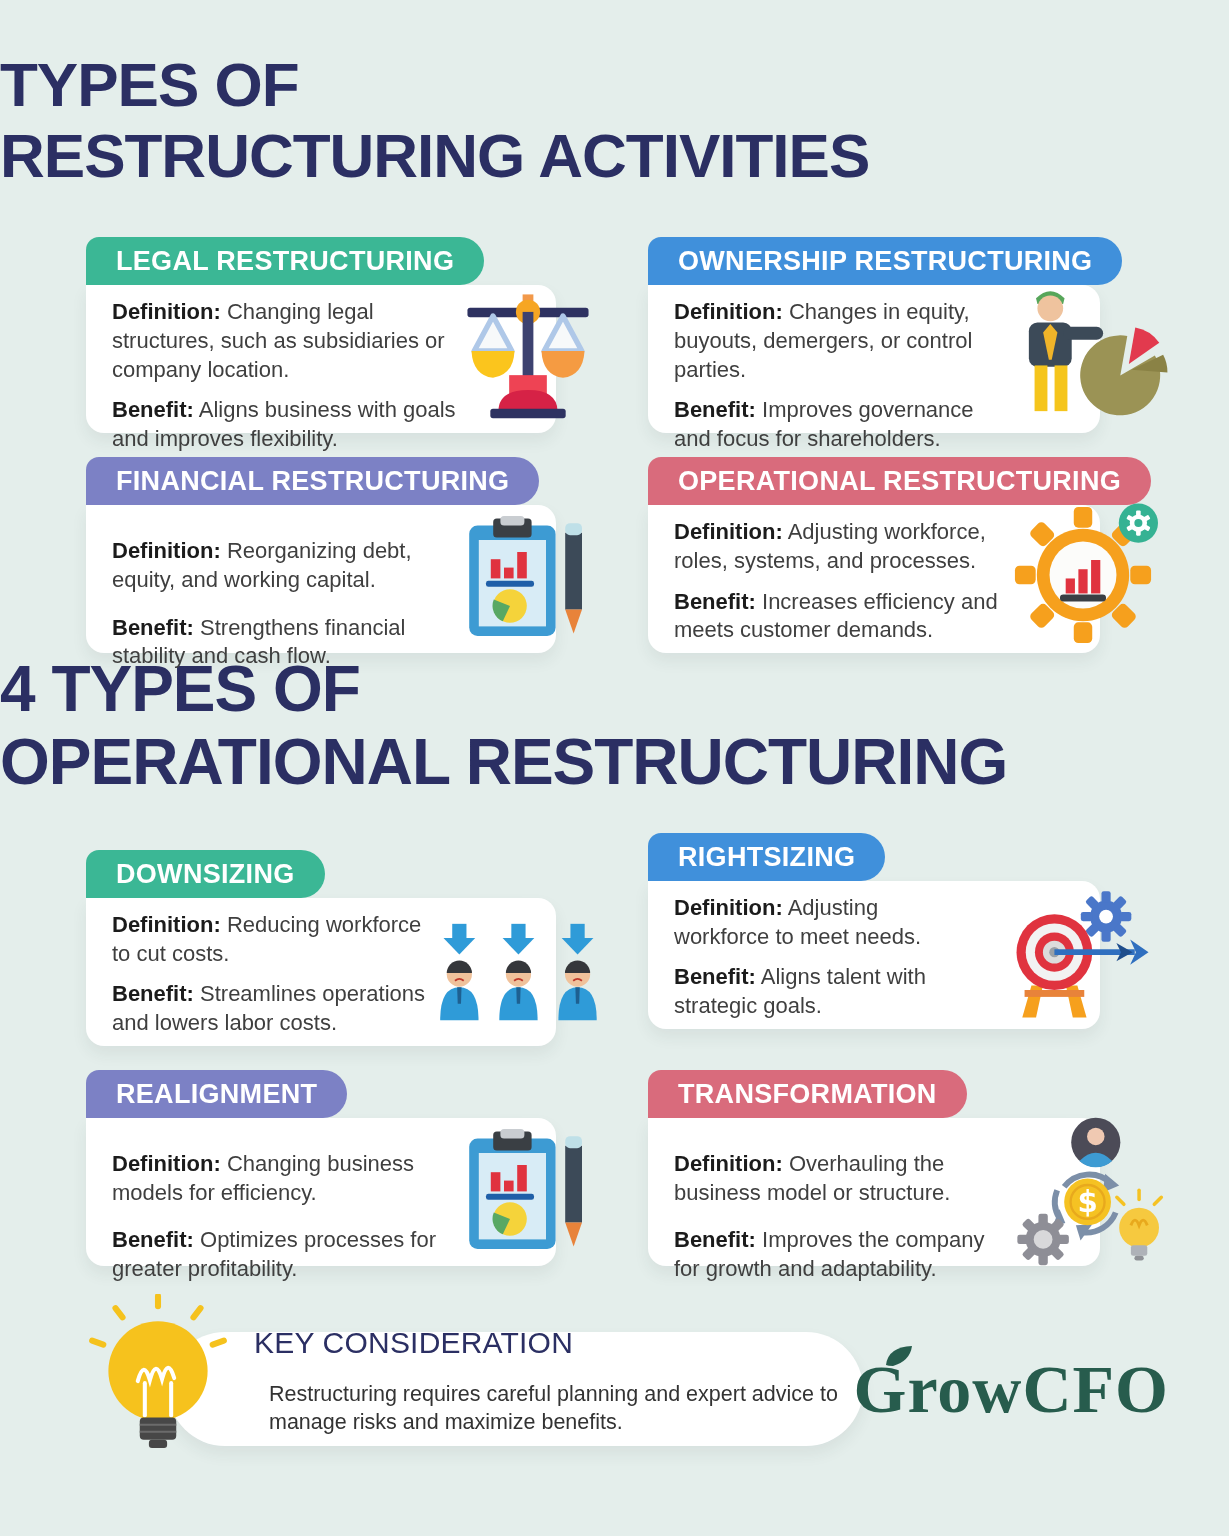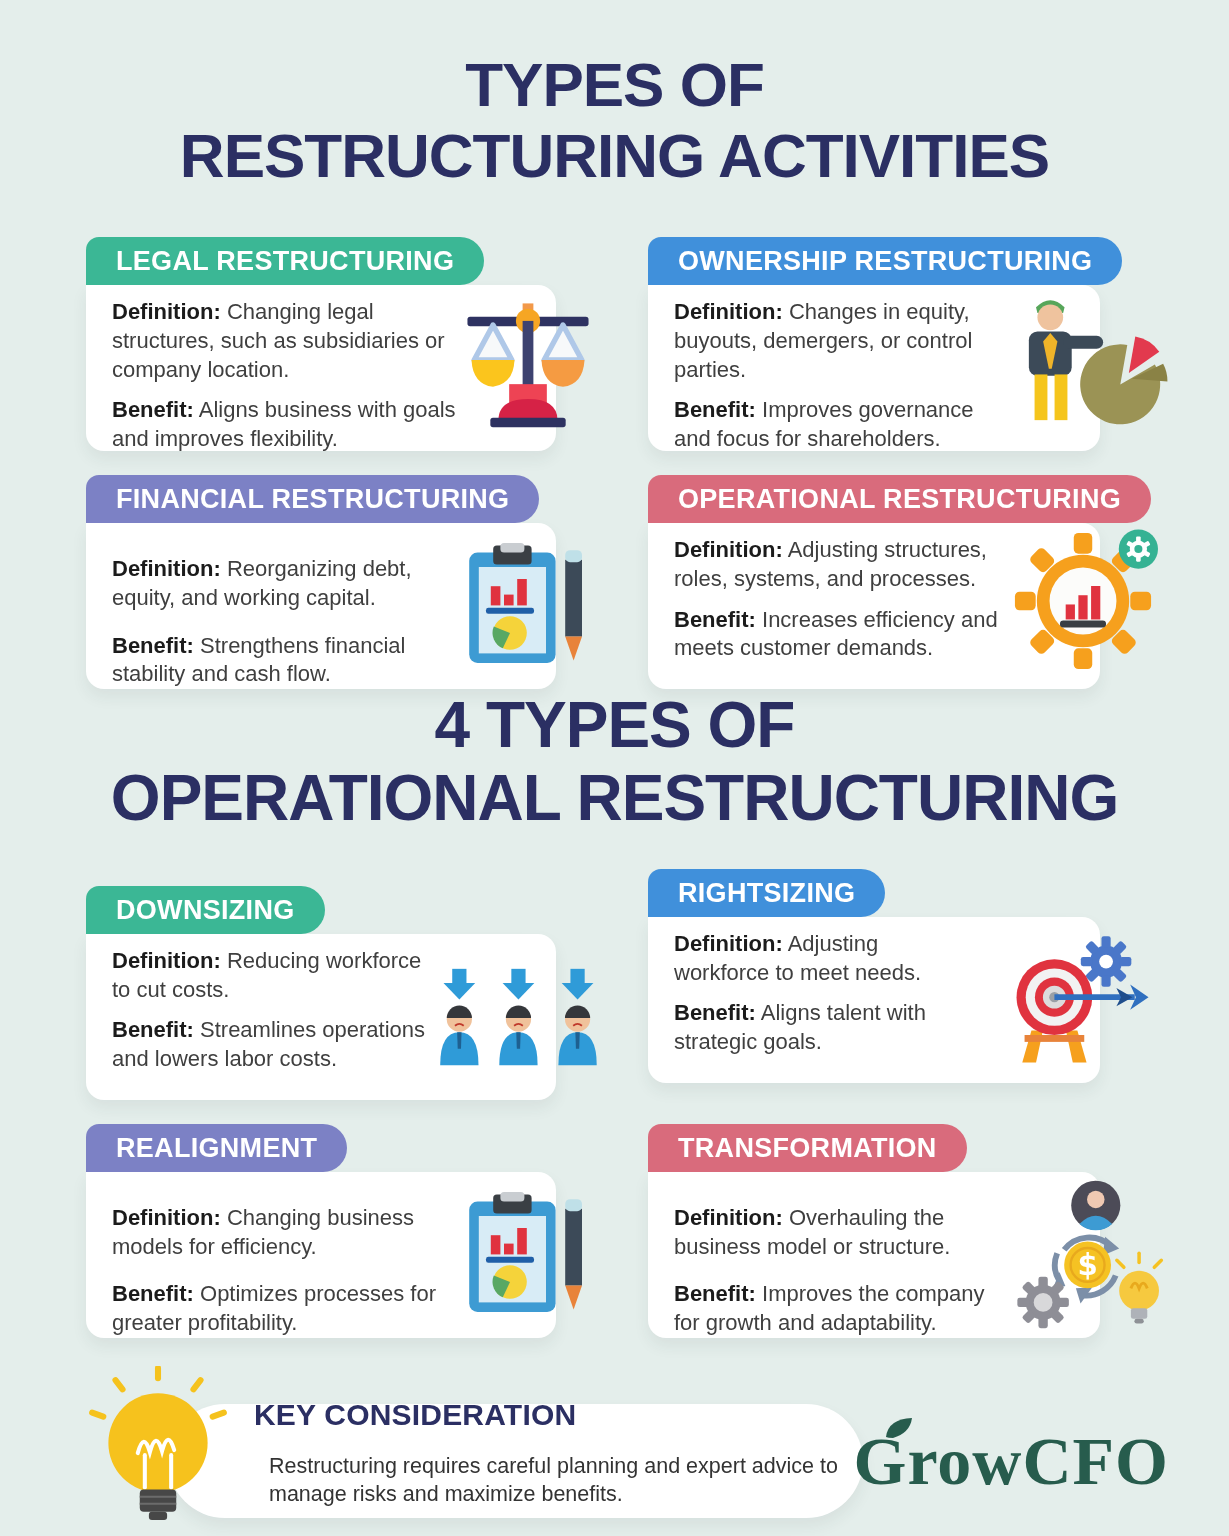--- a/index.html
+++ b/index.html
@@ -12,21 +12,20 @@
     position: relative;
     width: 1229px;
     height: 1536px;
     margin: 0 auto;
     background: var(--background, #E4EEEB);
     overflow: hidden;
   }
   
   .big-title {
     margin: 0;
-    text-align: center;
     color: var(--navy, #2B2F63);
     font-weight: 800;
     letter-spacing: -1px;
     line-height: 1.14;
   }
   .title1 { padding-top: 50px; font-size: 62px; }
   .title2 { font-size: 64px; }
   
   .grid {
     display: grid;
@@ -47,21 +46,21 @@
     padding: 16px 30px;
     border-radius: 14px 26px 26px 0;
     color: #ffffff;
     font-size: 27px;
     font-weight: 700;
     letter-spacing: .3px;
     white-space: nowrap;
   }
   .card {
     position: relative;
-    height: 166px;
+    height: 148px;
     background: #ffffff;
     border-radius: 0 18px 18px 18px;
     box-shadow: 0 8px 16px rgba(40,60,60,.07);
     padding: 13px 0 12px 26px;
   }
   .card p { margin: 0 0 12px 0; font-size: 22px; line-height: 1.3; color: #3f3f3f; }
   .card b { color: #1b1b1b; font-weight: 700; }
   .w300 p { max-width: 300px; }
   .w330 p { max-width: 330px; }
   .w340 p { max-width: 340px; margin-top: 19px; }
@@ -84,21 +83,21 @@
     border-radius: 57px;
     box-shadow: 0 8px 16px rgba(40,60,60,.07);
     display: flex;
     flex-direction: column;
     justify-content: center;
     padding-left: 86px;
   }
   .footer-pill h3 {
     margin: 0 0 6px 0;
     font-size: 30px;
-    font-weight: 700;
+    font-weight: 400;
     color: var(--navy, #2B2F63);
     letter-spacing: .2px;
   }
   .footer-pill p { margin: 15px; font-size: 21.5px; line-height: 1.3; color: #333; max-width: 575px; }
   .bulb { position: absolute; left: 82px; top: 2px; line-height: 0; }
   .logo {
     position: absolute;
     right: 60px; top: 58px;
     font-family: "Liberation Serif", "DejaVu Serif", serif;
     font-weight: 700;
@@ -194,21 +193,21 @@
           </svg>
         </div>
       </div>
     </div>
 
     <div class="card-wrap">
       <div class="pill" style="background-color: rgb(217, 107, 124);">
         <span>OPERATIONAL RESTRUCTURING</span>
       </div>
       <div class="card w350">
-        <p><b>Definition:</b> <span>Adjusting structures, roles, systems, and processes.</span></p>
+        <p><b>Definition:</b> <span>Adjusting workforce, roles, systems, and processes.</span></p>
         <p><b>Benefit:</b> <span>Increases efficiency and meets customer demands.</span></p>
         <div class="icon" style="right:-58px;top:47%">
           <svg width="150" height="150" viewBox="0 0 130 130">
             <g fill="#F6A01D">
               <circle cx="65" cy="65" r="40"></circle>
               <rect x="57" y="6" width="16" height="18" rx="4"></rect>
               <rect x="57" y="6" width="16" height="18" rx="4" transform="rotate(45 65 65)"></rect>
               <rect x="57" y="6" width="16" height="18" rx="4" transform="rotate(90 65 65)"></rect>
               <rect x="57" y="6" width="16" height="18" rx="4" transform="rotate(135 65 65)"></rect>
               <rect x="57" y="6" width="16" height="18" rx="4" transform="rotate(180 65 65)"></rect>

